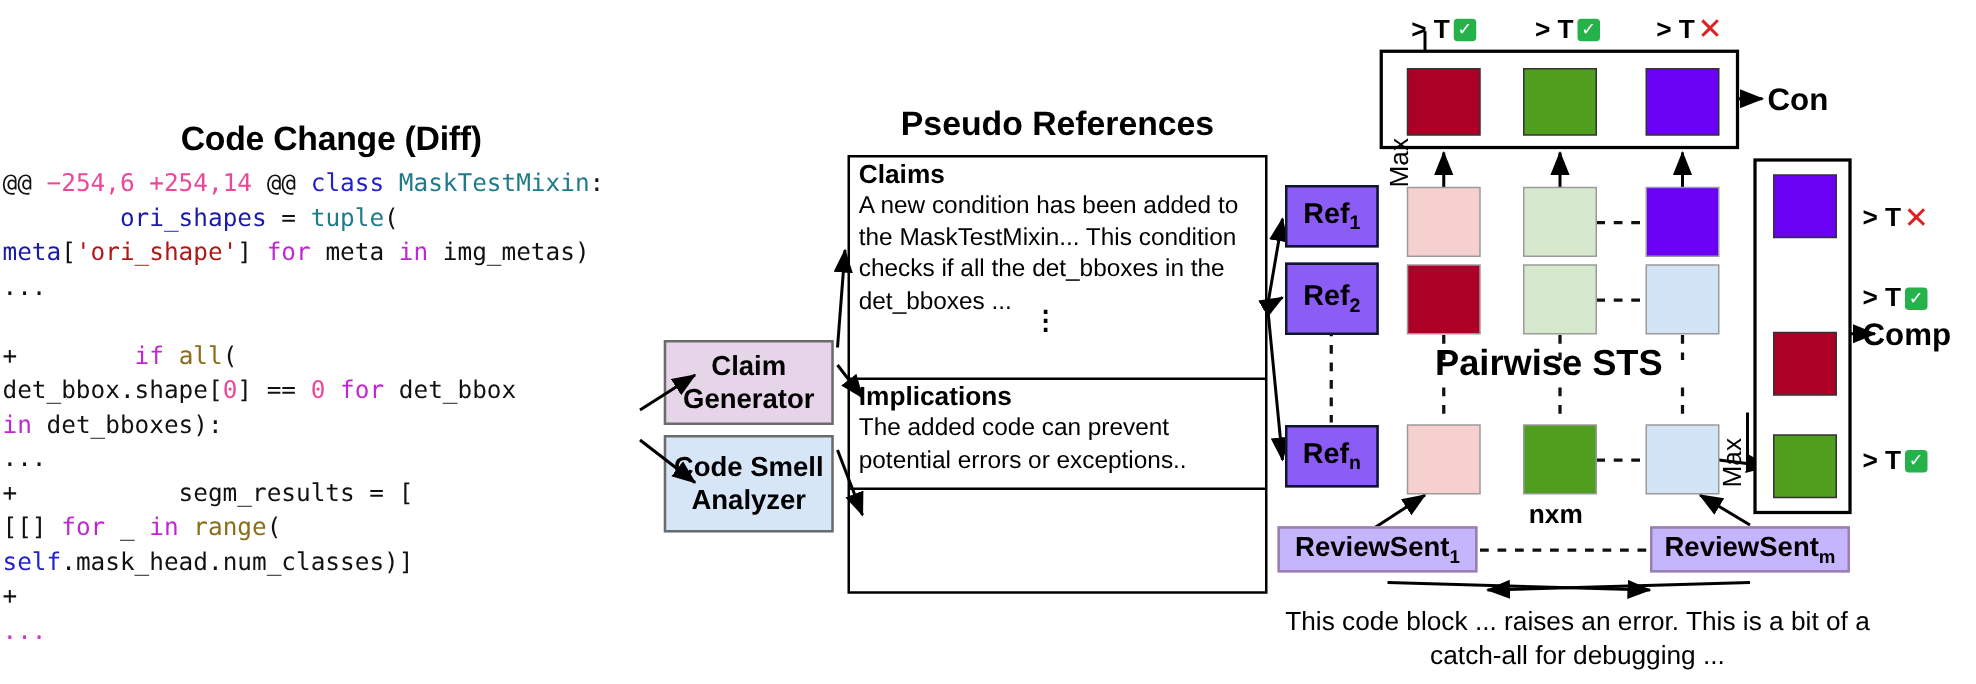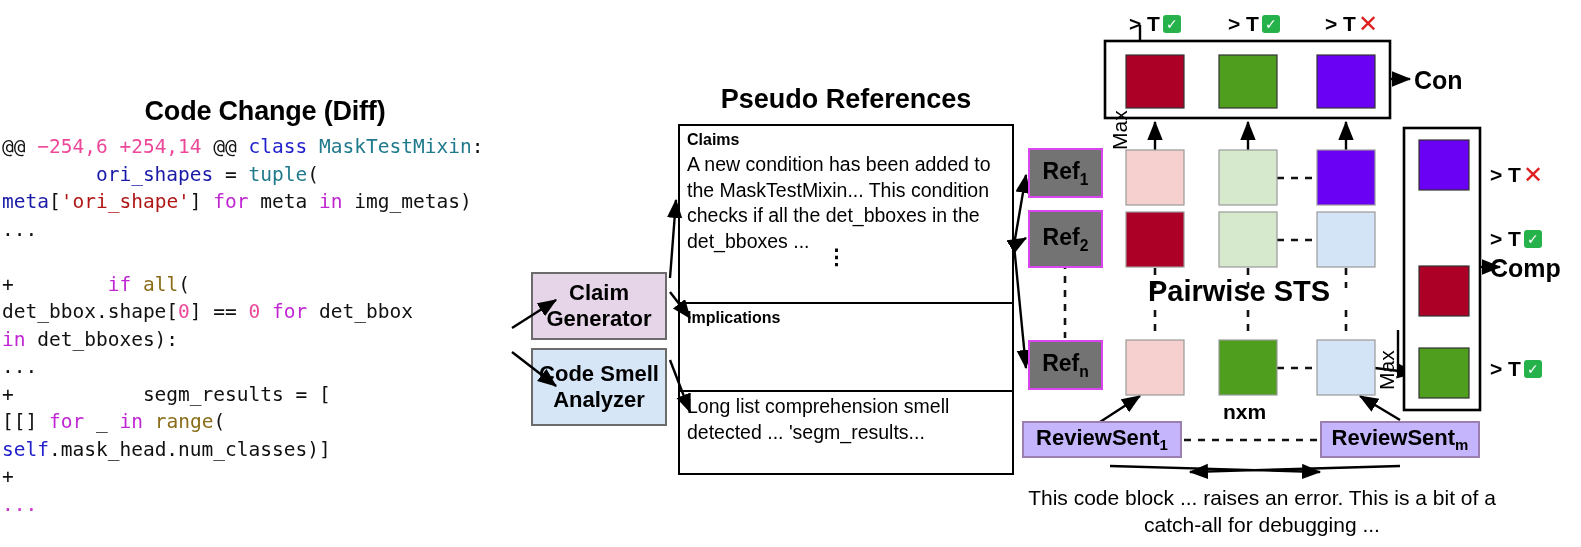--- a/index.html
+++ b/index.html
@@ -24,21 +24,21 @@
   .tk-magenta{color:#cc33cc;}
   .tk-navy{color:#1a1aa8;}
 
   
   #pr-title{left:678px;top:84px;width:336px;text-align:center;
             font-size:27px;font-weight:bold;}
   #pr-box{left:678px;top:124px;width:336px;height:351px;
           border:2.5px solid #000;background:#fff;box-sizing:border-box;}
   .pr-sec{box-sizing:border-box;padding:2px 5px 0 7px;}
   .pr-sec + .pr-sec{border-top:2.5px solid #000;}
-  .pr-h{font-size:16px;font-weight:bold;line-height:24px;}
+  .pr-h{font-size:21px;font-weight:bold;line-height:24px;}
   .pr-t{font-size:19.5px;line-height:25.5px;}
   #pr-claims{height:176px;position:relative;}
   #pr-impl{height:88px;}
   #pr-issues{height:82px;}
   #pr-vdots{position:absolute;left:146px;top:126px;font-size:21px;
             font-weight:bold;line-height:9px;}
 
   
   .gbox{box-sizing:border-box;border:2px solid #6b6b6b;
         display:flex;align-items:center;justify-content:center;
@@ -66,43 +66,43 @@
   #pairwise-sts{left:1148px;top:275px;font-size:29px;font-weight:bold;}
   #nxm{left:1223px;top:400px;font-size:21px;font-weight:bold;}
 
   .rsbox{position:absolute;box-sizing:border-box;border:2px solid #9b7fae;
          background:#c4b5fd;display:flex;align-items:center;
          justify-content:center;font-weight:bold;font-size:22px;}
 
   #caption{position:absolute;left:1002px;top:484px;width:520px;
            text-align:center;font-size:21px;line-height:27px;}
 
-  .refbox{position:absolute;box-sizing:border-box;border:2px solid #d946ef;
-          background:#737373;display:flex;align-items:center;
+  .refbox{position:absolute;box-sizing:border-box;border:2px solid #0f172a;
+          background:#8b5cf6;display:flex;align-items:center;
           justify-content:center;font-weight:bold;font-size:23px;}
   sub{font-size:.68em;}
 </style>
 </head>
 <body>
 
 <div class="abs" id="diff-title">Code Change (Diff)</div>
 <div class="abs" id="diff-code"><div><span class="tk-black">@@ </span><span class="tk-green">−254,6 +254,14</span><span class="tk-black"> @@ </span><span class="tk-blue">class </span><span class="tk-teal">MaskTestMixin</span><span class="tk-black">:</span></div><div><span class="tk-black">        </span><span class="tk-navy">ori_shapes</span><span class="tk-black"> = </span><span class="tk-teal">tuple</span><span class="tk-black">(</span></div><div><span class="tk-navy">meta</span><span class="tk-black">[</span><span class="tk-red">'ori_shape'</span><span class="tk-black">] </span><span class="tk-purple">for</span><span class="tk-black"> meta </span><span class="tk-purple">in</span><span class="tk-black"> img_metas)</span></div><div><span class="tk-black">...</span></div><div>&nbsp;<span class="tk-black"></span></div><div><span class="tk-black">+        </span><span class="tk-purple">if</span><span class="tk-black"> </span><span class="tk-gold">all</span><span class="tk-black">(</span></div><div><span class="tk-black">det_bbox.shape[</span><span class="tk-green">0</span><span class="tk-black">] == </span><span class="tk-green">0</span><span class="tk-black"> </span><span class="tk-purple">for</span><span class="tk-black"> det_bbox</span></div><div><span class="tk-purple">in</span><span class="tk-black"> det_bboxes):</span></div><div><span class="tk-black">...</span></div><div><span class="tk-black">+           segm_results = [</span></div><div><span class="tk-black">[[] </span><span class="tk-purple">for</span><span class="tk-black"> _ </span><span class="tk-purple">in</span><span class="tk-black"> </span><span class="tk-gold">range</span><span class="tk-black">(</span></div><div><span class="tk-blue">self</span><span class="tk-black">.mask_head.num_classes)]</span></div><div><span class="tk-black">+</span></div><div><span class="tk-magenta">...</span></div></div>
 
 <div class="abs" id="pr-title">Pseudo References</div>
 <div class="abs" id="pr-box">
   <div class="pr-sec" id="pr-claims">
     <div class="pr-h">Claims</div>
     <div class="pr-t">A new condition has been added to the MaskTestMixin... This condition checks if all the det_bboxes in the det_bboxes ...</div>
     <div id="pr-vdots">⋮</div>
   </div>
   <div class="pr-sec" id="pr-impl">
     <div class="pr-h">Implications</div>
+    <div class="pr-t">The added code can prevent potential errors or exceptions..</div>
   </div>
   <div class="pr-sec" id="pr-issues">
-    <div class="pr-t">Long list comprehension smell detected ... 'segm_results...</div>
   </div>
 </div>
 
 <div class="abs gbox" id="claim-gen" style="background: rgb(230, 212, 232);">
   <span>Claim Generator</span>
 </div>
 <div class="abs gbox" id="smell-an" style="background: rgb(214, 230, 247);">
   <span>Code Smell Analyzer</span>
 </div>
 

